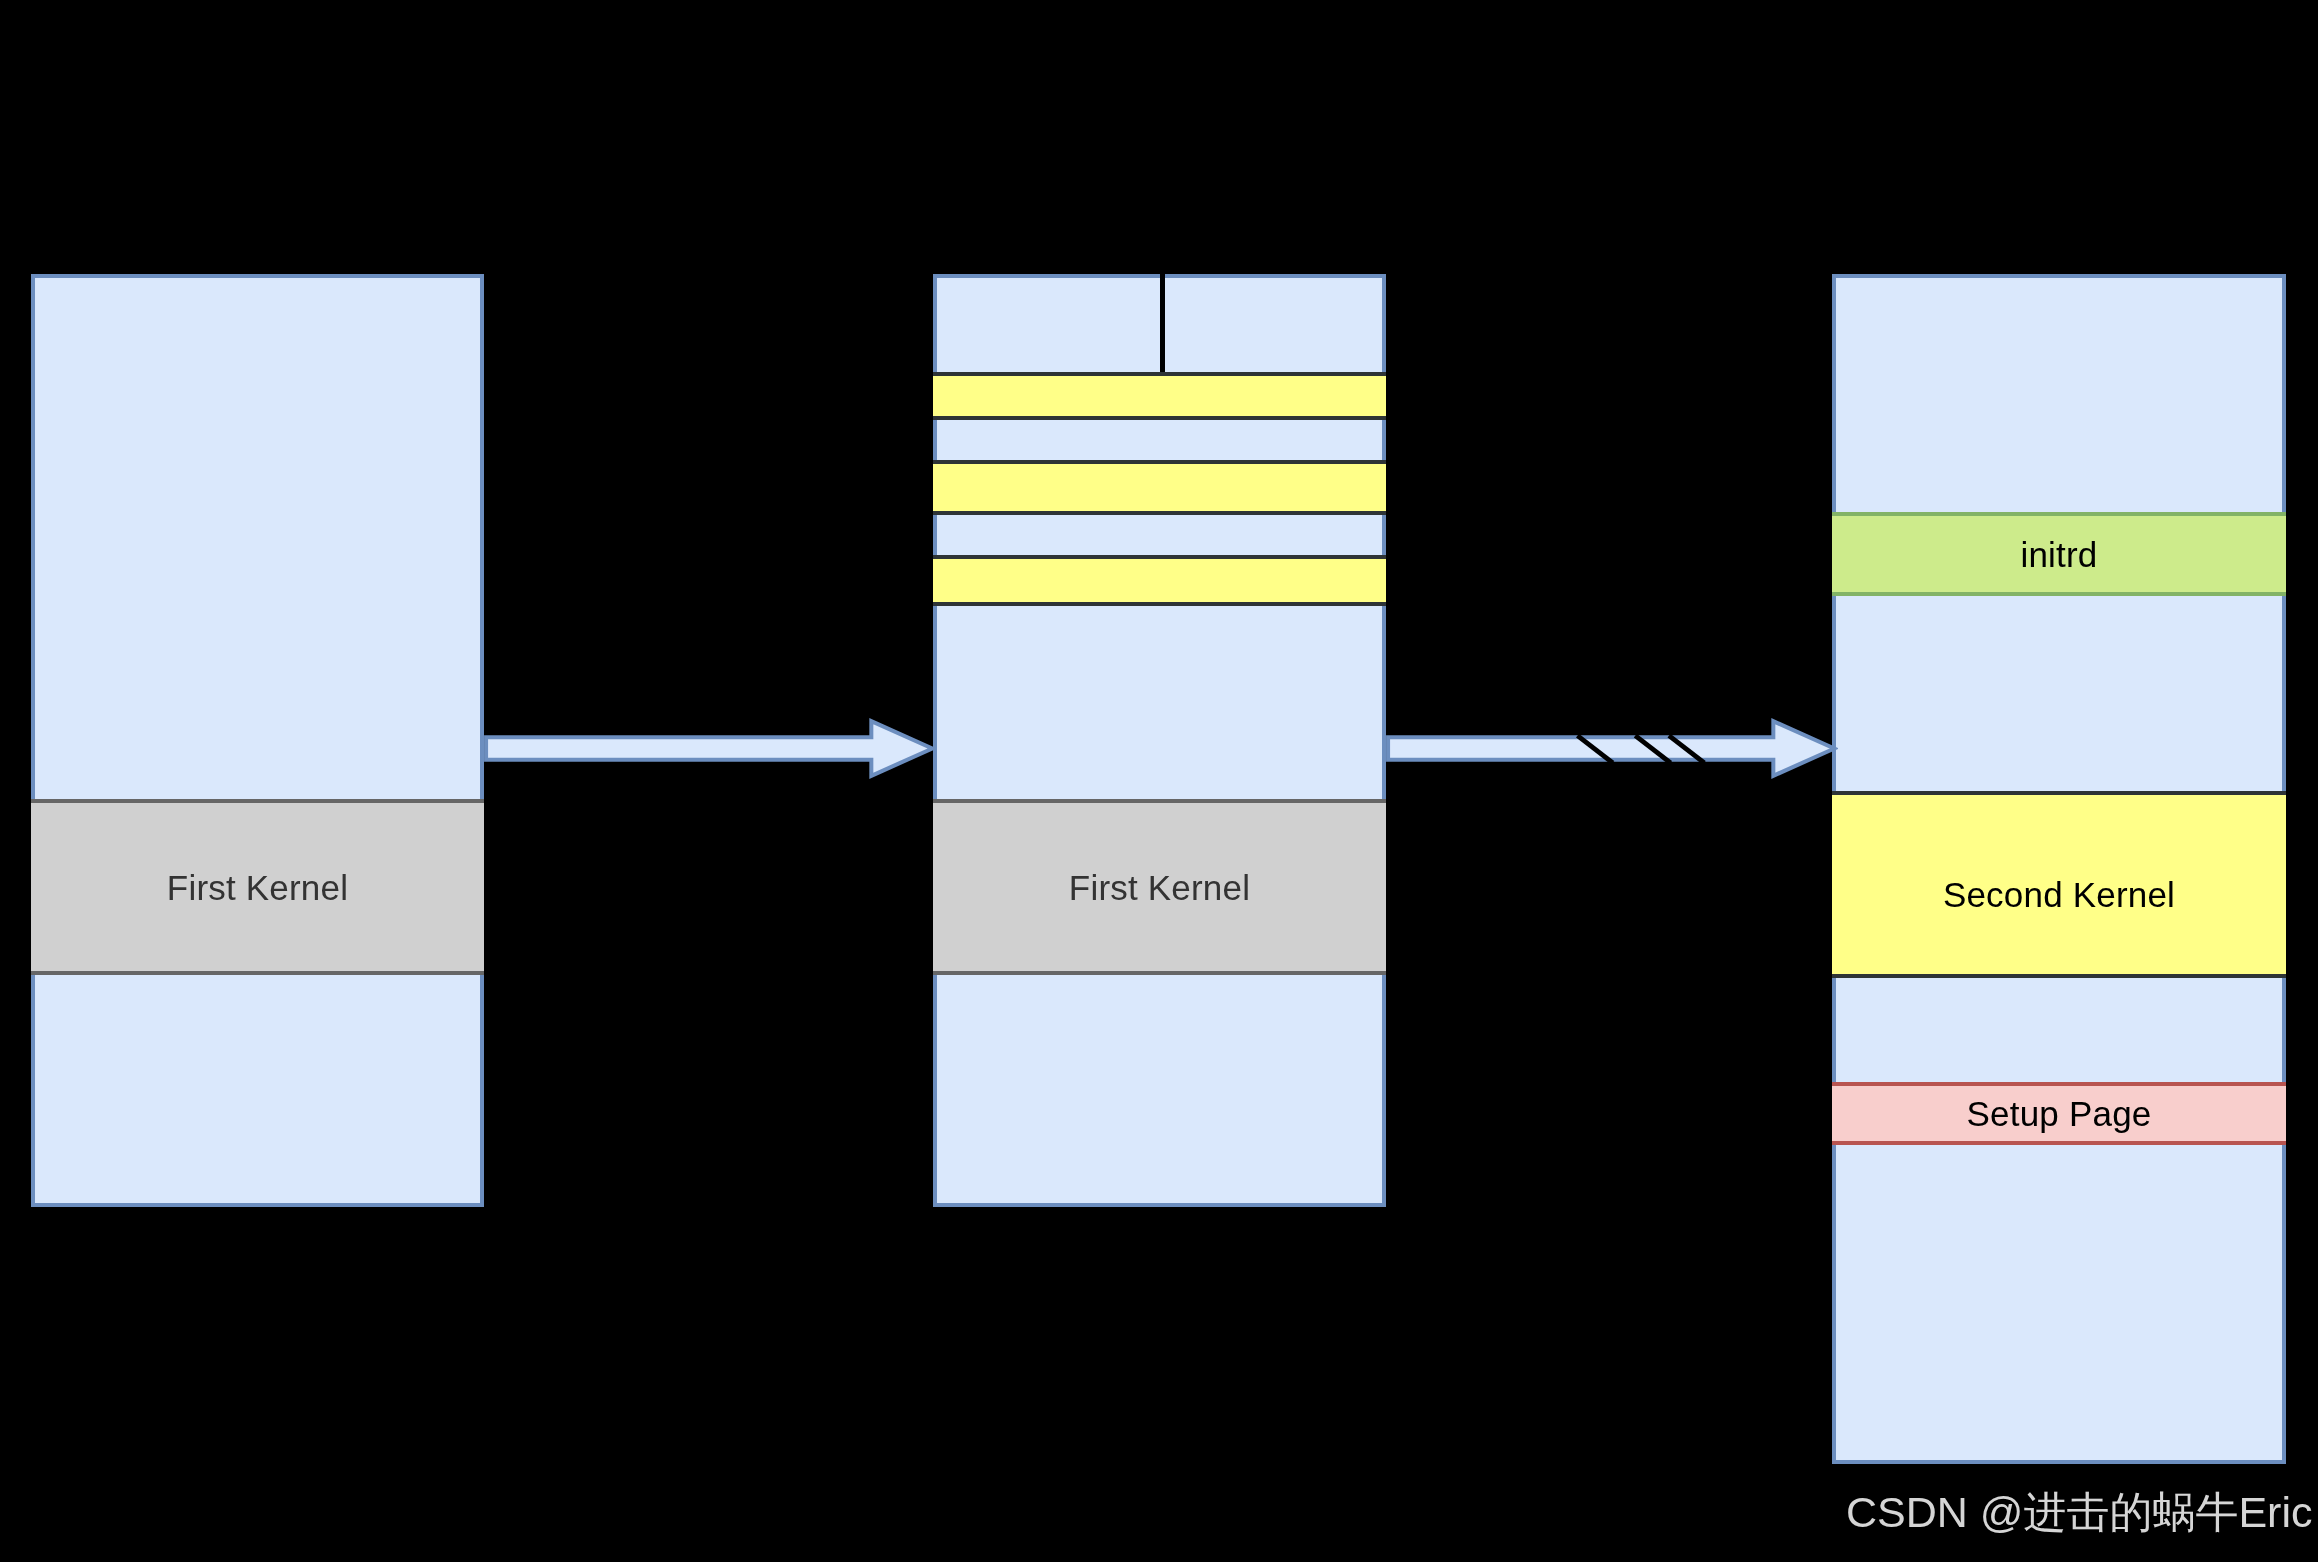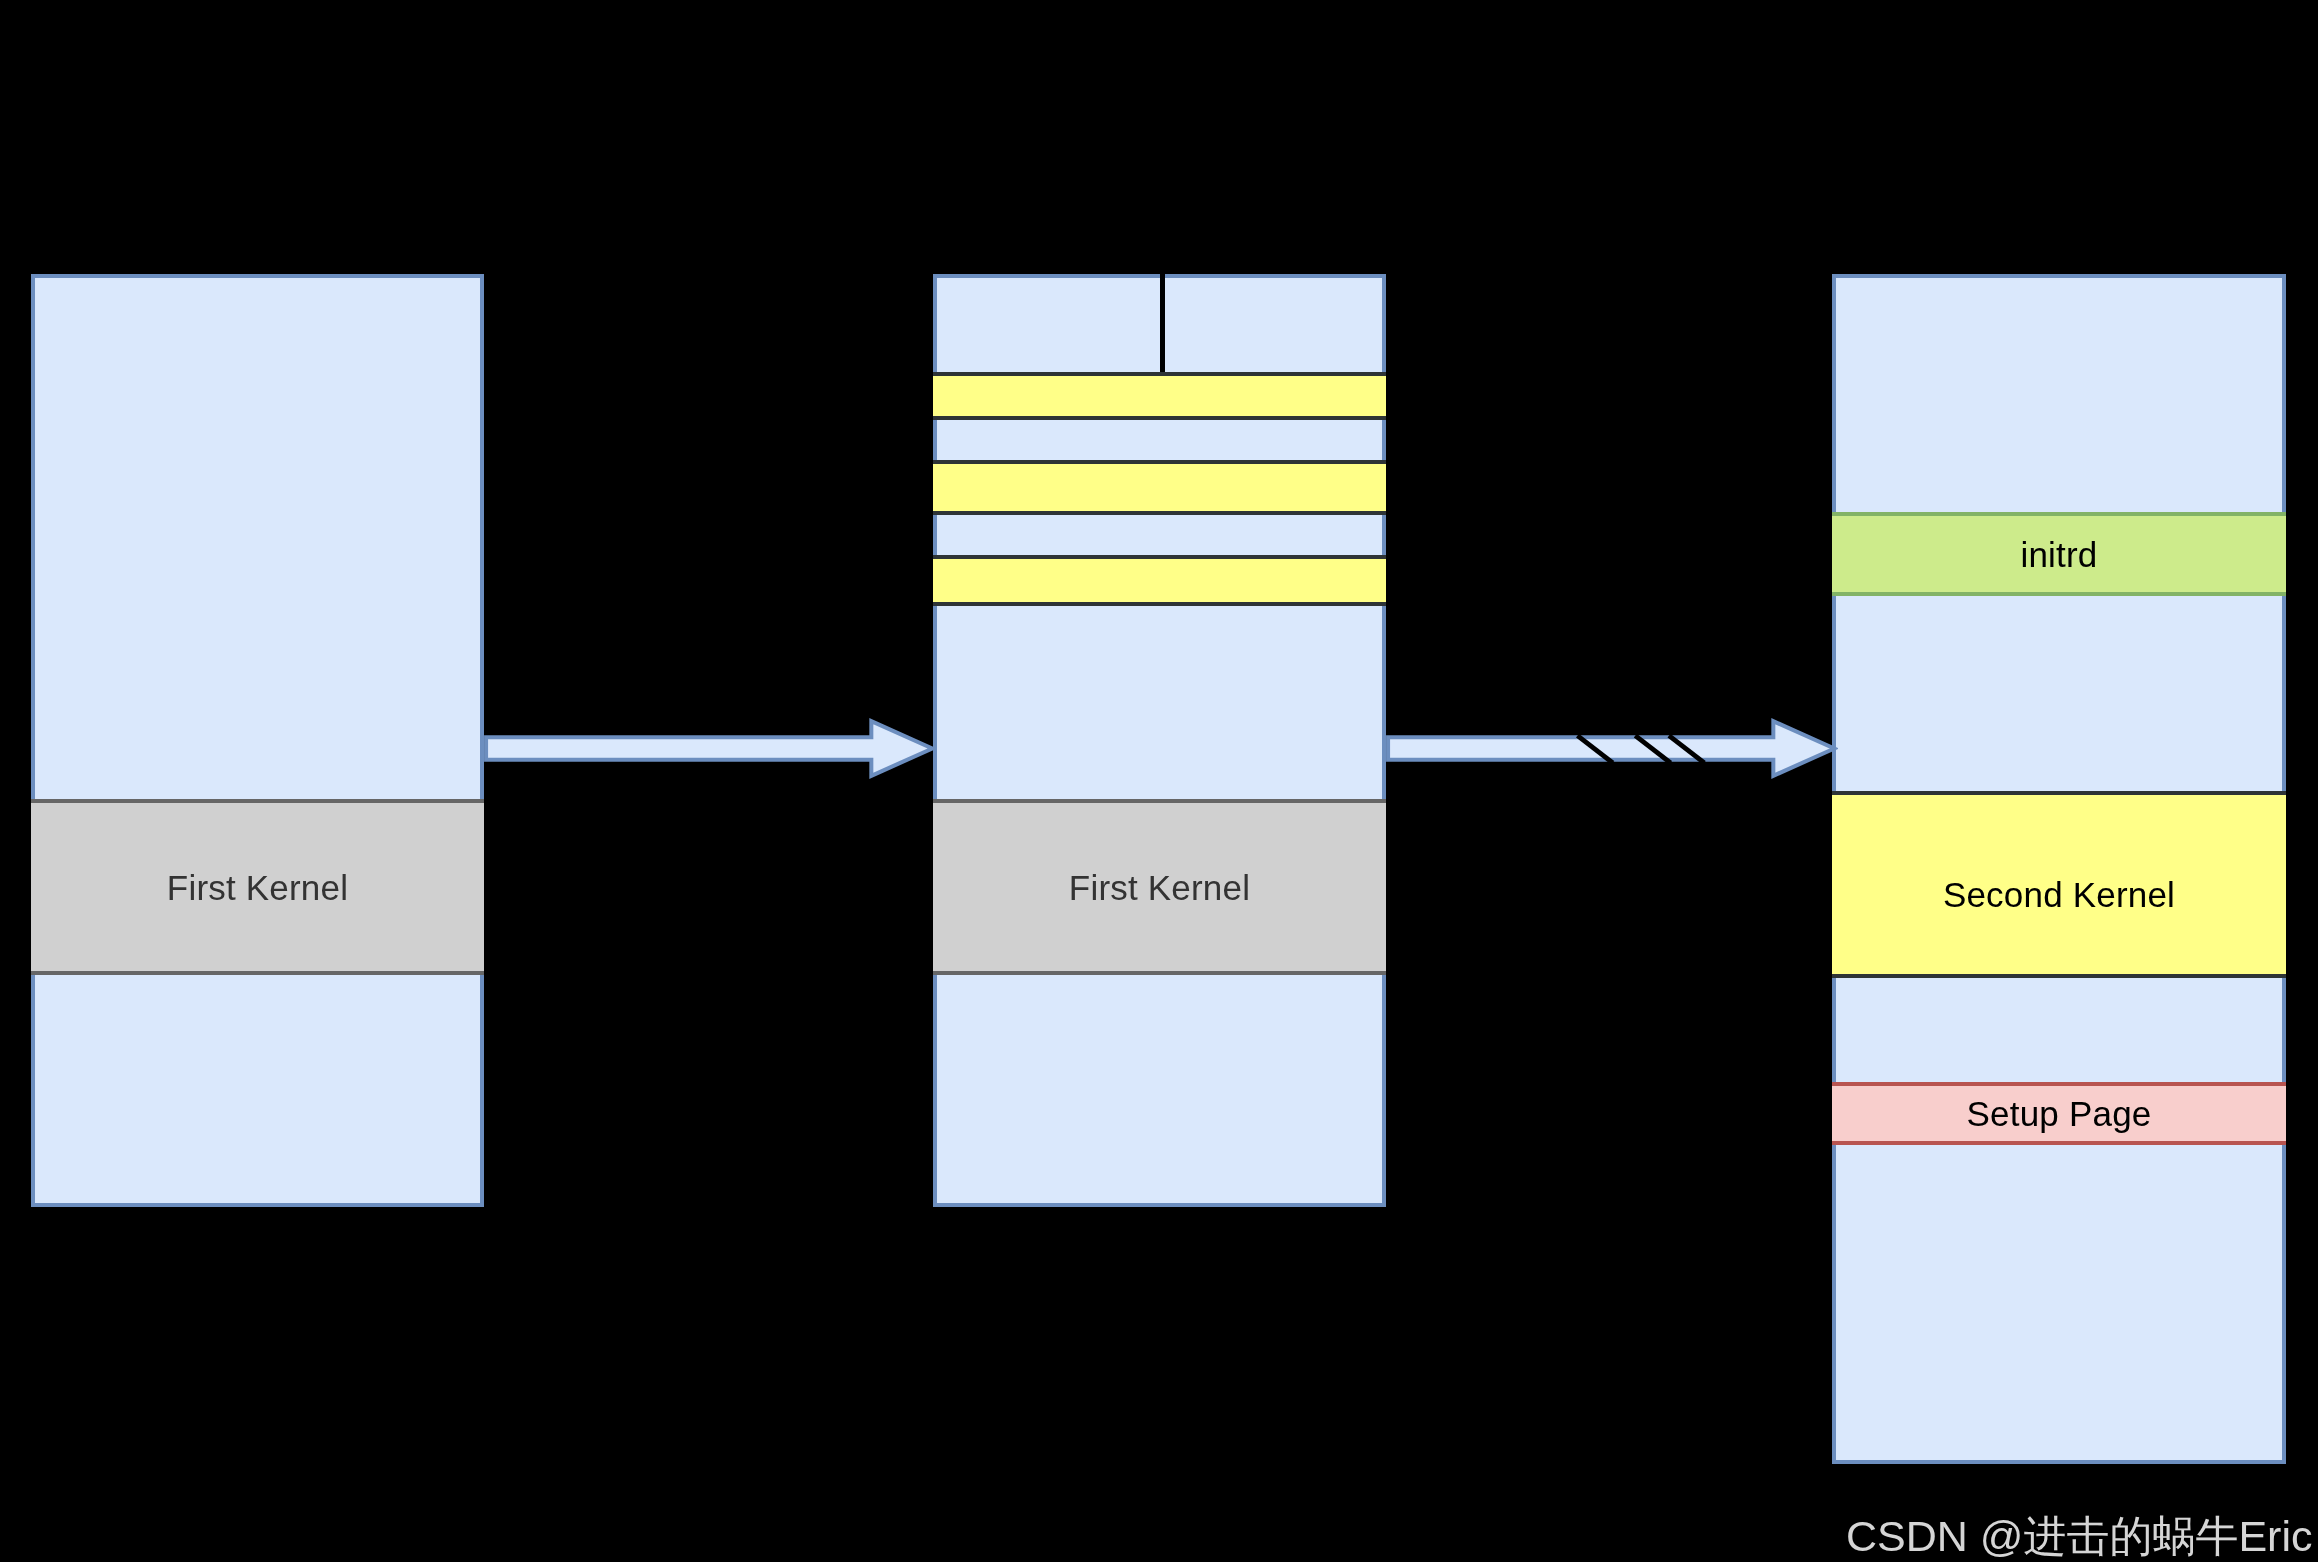--- a/index.html
+++ b/index.html
@@ -91,21 +91,20 @@
   .arrow svg { display: block; }
 
   
   .watermark {
     position: absolute;
     color: #e8e8e8;
     font-size: 43px;
     line-height: 1;
     white-space: nowrap;
     opacity: 0.92;
-    margin-top: 24px;
   }
 </style>
 </head>
 <body>
 
 <div id="stage">
 
   <div class="column" style="left:31px; top:274px; width:453px; height:933px;">
 
     <div class="band gray" style="top:521px; height:176px;">

